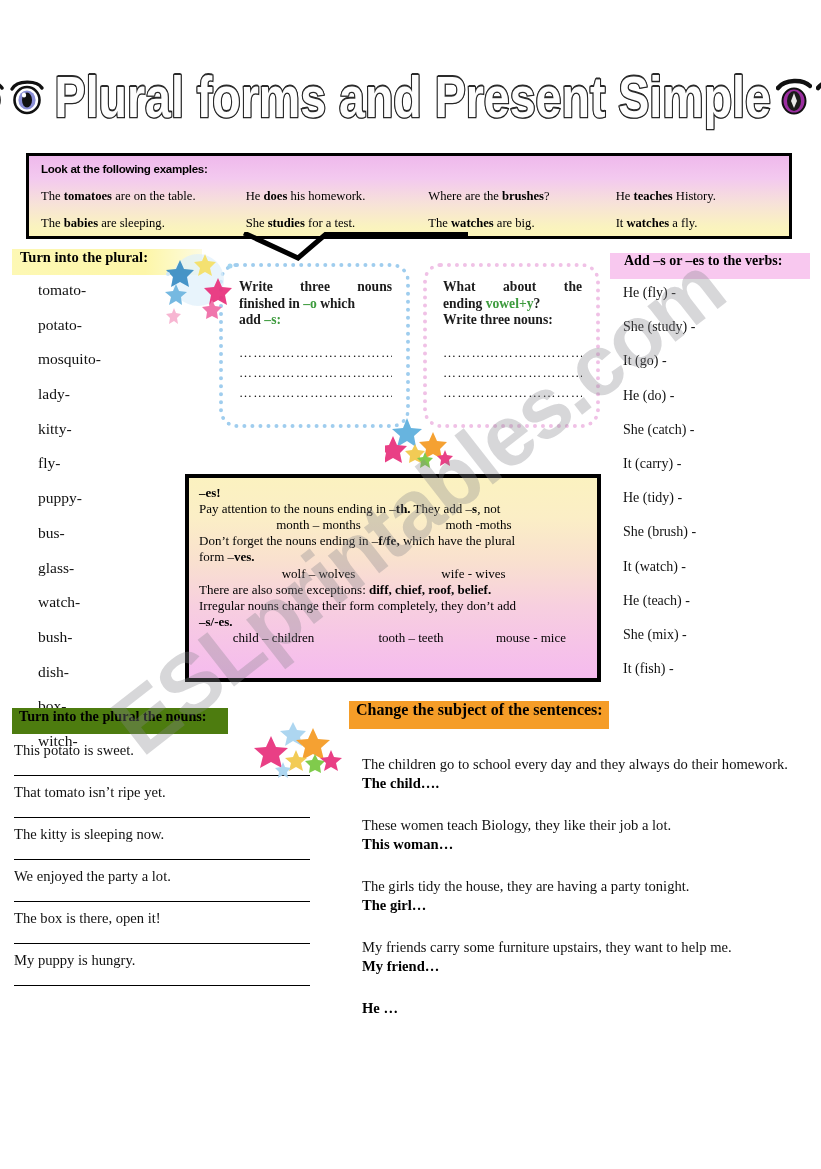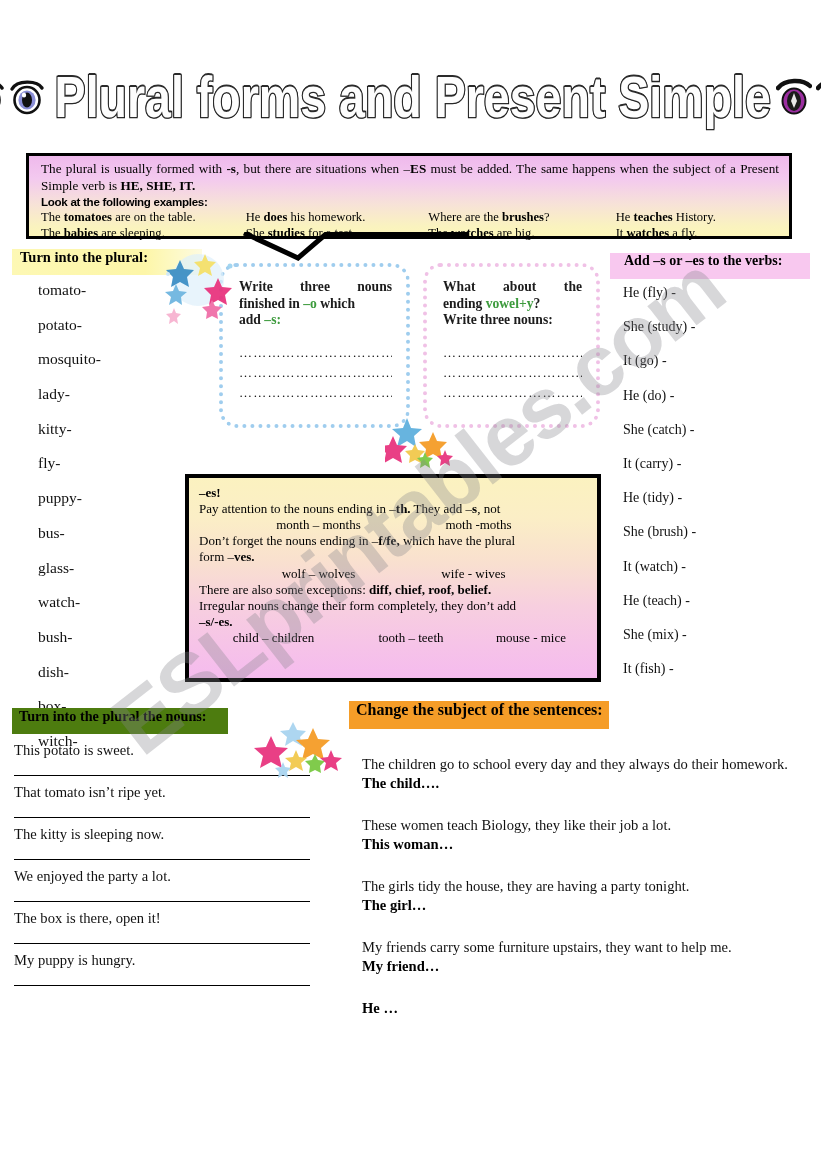--- a/index.html
+++ b/index.html
@@ -99,21 +99,21 @@
   .topbox .lookat {
     font-family: "Liberation Sans", sans-serif;
     font-weight: bold;
     font-size: 11.6px;
     letter-spacing: -0.3px;
     margin-top: 1px;
   }
   .ex-row {
     display: flex;
     width: 100%;
-    margin-top: 0px;
+    margin-top: 12px;
     align-items: flex-end;
   }
   .ex-row span {
     font-size: 12.6px;
   }
   .ex-c1 { width: 213px; }
   .ex-c2 { width: 190px; }
   .ex-c3 { width: 195px; }
   .ex-c4 { width: 170px; }
 
@@ -330,21 +330,20 @@
       <svg width="36" height="38" viewBox="0 0 36 38">
         <path d="M2 11 C9 2, 27 2, 34 9" stroke="#111" stroke-width="4.5" fill="none" stroke-linecap="round"></path>
         <ellipse cx="18" cy="24" rx="11.5" ry="12.5" fill="#9b2ea0" stroke="#111" stroke-width="2"></ellipse>
         <ellipse cx="18" cy="24" rx="7" ry="10" fill="#1b1b1b"></ellipse>
         <path d="M18 16 L21 24 L18 31 L15 24 Z" fill="#ffffff" opacity="0.9"></path>
       </svg>
     </span>
   </div>
 
   <div class="topbox">
-    <p class="justify"><span>The plural is usually formed with </span><b>-s</b><span>, but there are situations when –</span><b>ES</b><span> must be added. The same happens when the subject of a Present Simple verb is </span><b>HE, SHE, IT.</b></p>
     <p class="lookat">Look at the following examples:</p>
     <div class="ex-row">
       <span class="ex-c1"><span>The </span><b>tomatoes</b><span> are on the table.</span></span>
       <span class="ex-c2"><span>He </span><b>does</b><span> his homework.</span></span>
       <span class="ex-c3"><span>Where are the </span><b>brushes</b><span>?</span></span>
       <span class="ex-c4"><span>He </span><b>teaches</b><span> History.</span></span>
     </div>
     <div class="ex-row">
       <span class="ex-c1"><span>The </span><b>babies</b><span> are sleeping.</span></span>
       <span class="ex-c2"><span>She </span><b>studies</b><span> for a test.</span></span>

